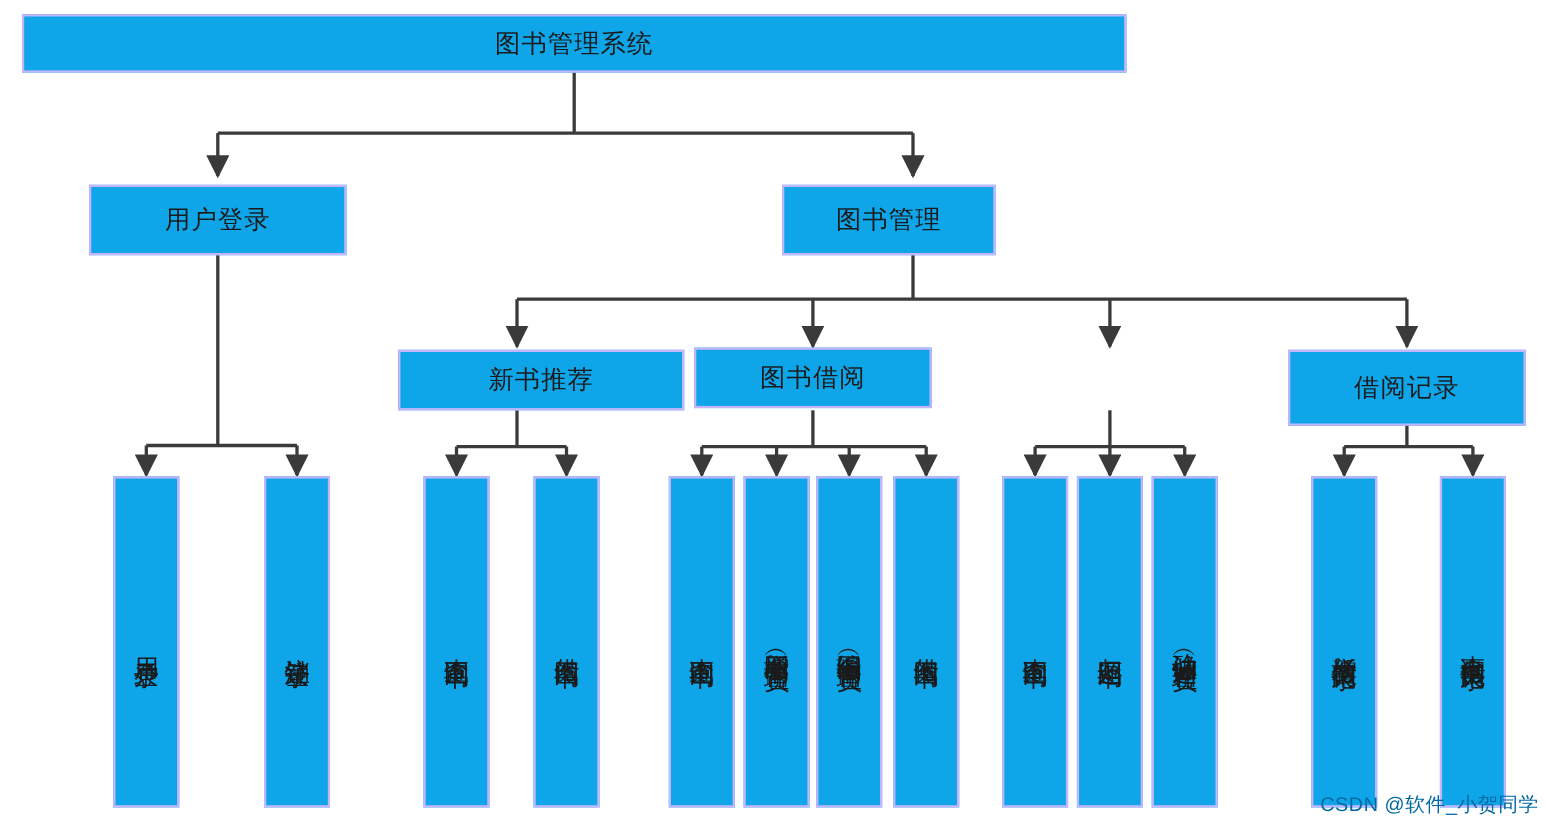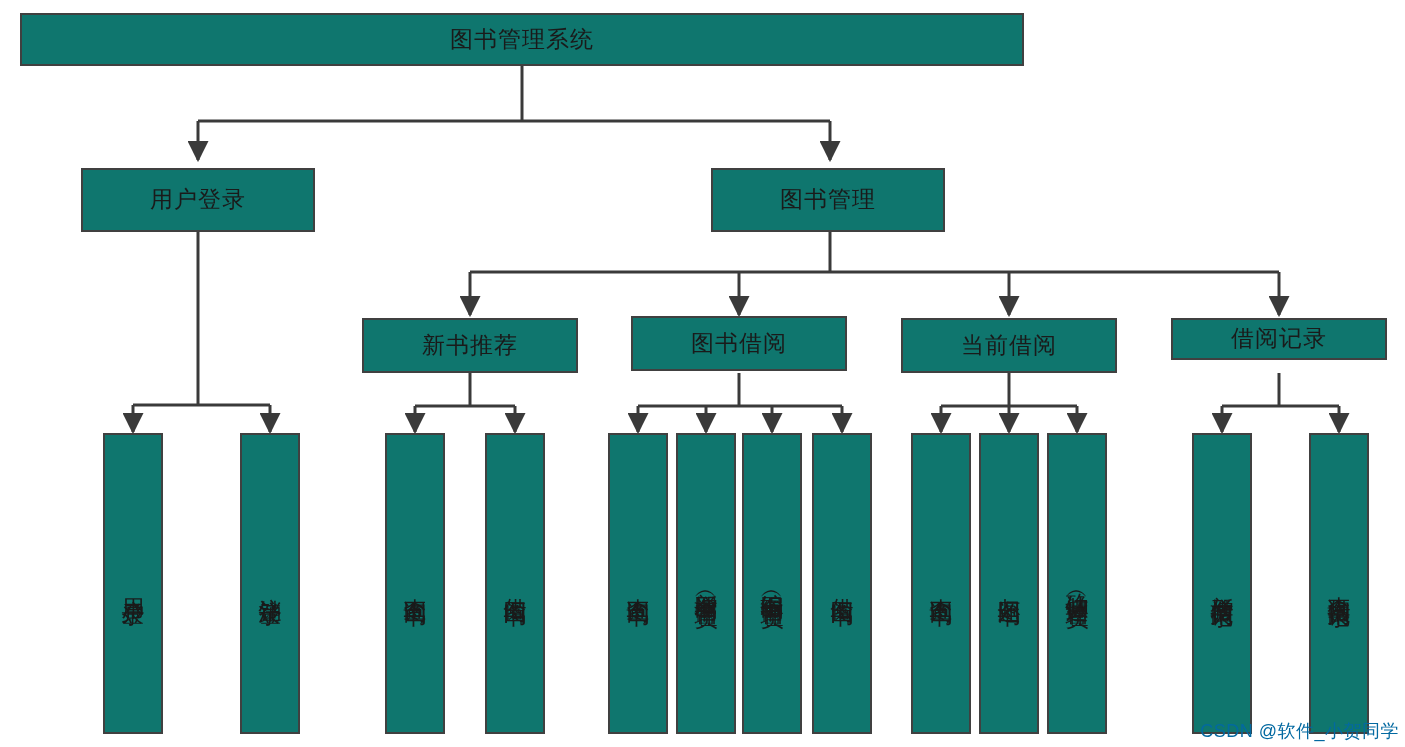--- a/index.html
+++ b/index.html
@@ -22,22 +22,22 @@
     position: absolute;
     left: 0;
     top: 0;
     width: 1405px;
     height: 747px;
     pointer-events: none;
   }
   .node {
     position: absolute;
     box-sizing: border-box;
-    border: 2px solid #404040;
-    background: #0f766e;
+    border: 2px solid #c4b5fd;
+    background: #0ea5e9;
     display: flex;
     align-items: center;
     justify-content: center;
     color: #1a1a1a;
   }
   .node .label {
     text-align: center;
     line-height: 1.12;
     white-space: nowrap;
   }
@@ -128,34 +128,31 @@
     </g>
   </svg>
 
   <div class="node root horizontal" style="left:20px; top:13px; width:1004px; height:53px;">
     <span class="label">图书管理系统</span>
   </div>
 
   <div class="node horizontal" style="left:81px; top:168px; width:234px; height:64px;">
     <span class="label">用户登录</span>
   </div>
-  <div class="node horizontal" style="left:711px; top:168px; width:234px; height:64px;">
+  <div class="node horizontal" style="left:711px; top:168px; width:194px; height:64px;">
     <span class="label">图书管理</span>
   </div>
 
-  <div class="node horizontal" style="left:362px; top:318px; width:216px; height:55px;">
+  <div class="node horizontal" style="left:362px; top:318px; width:260px; height:55px;">
     <span class="label">新书推荐</span>
   </div>
   <div class="node horizontal" style="left:631px; top:316px; width:216px; height:55px;">
     <span class="label">图书借阅</span>
   </div>
-  <div class="node horizontal" style="left:901px; top:318px; width:216px; height:55px;">
-    <span class="label">当前借阅</span>
-  </div>
-  <div class="node horizontal" style="left:1171px; top:318px; width:216px; height:42px;">
+  <div class="node horizontal" style="left:1171px; top:318px; width:216px; height:69px;">
     <span class="label">借阅记录</span>
   </div>
 
   <div class="node vertical" style="left:103px; top:433px; width:60px; height:301px;">
     <span class="label">用户登录</span>
   </div>
   <div class="node vertical" style="left:240px; top:433px; width:60px; height:301px;">
     <span class="label">注销登录</span>
   </div>
 

